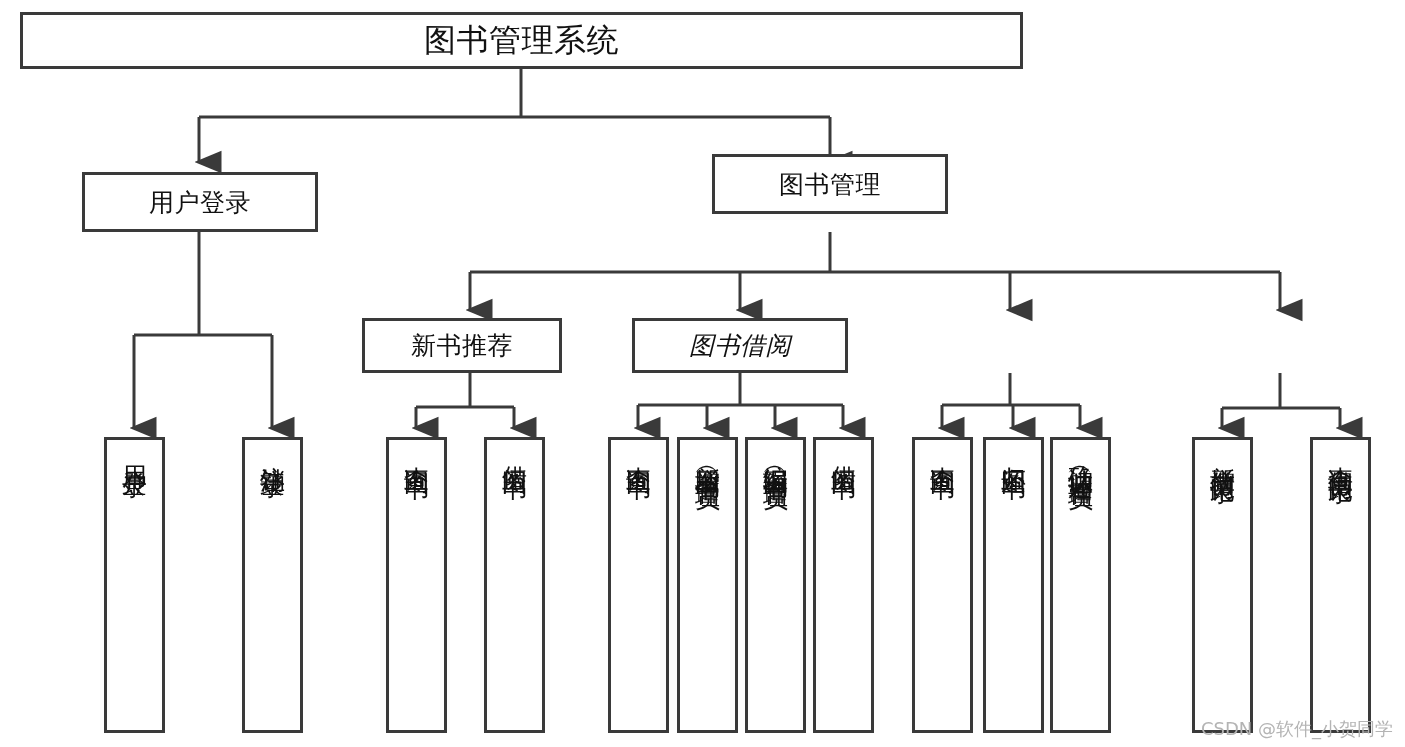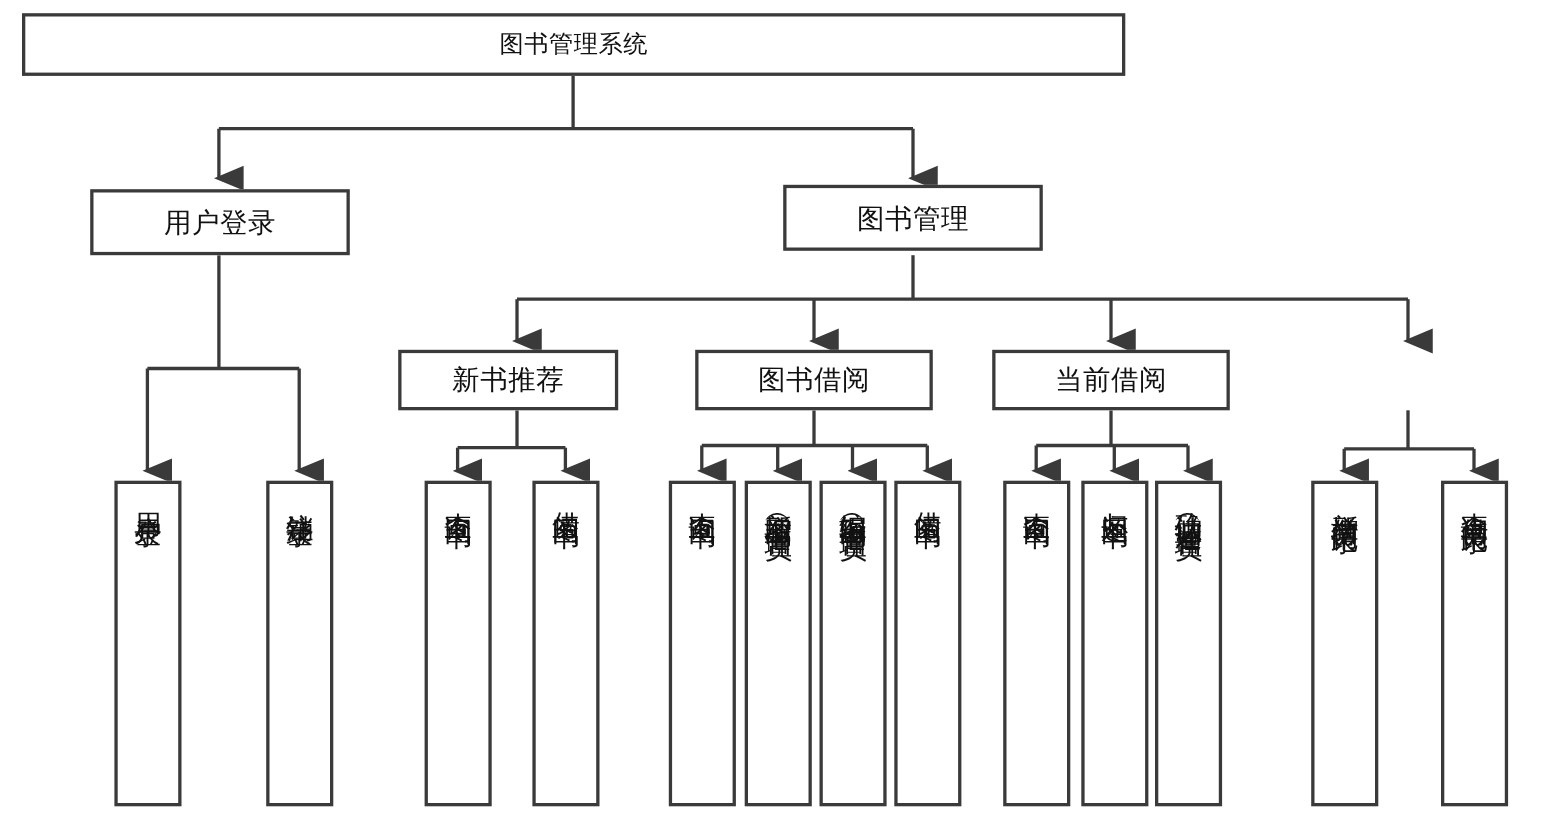--- a/index.html
+++ b/index.html
@@ -52,21 +52,21 @@
   }
   .node.vertical .node-label {
     writing-mode: vertical-rl;
     text-orientation: upright;
     font-size: 25px;
     letter-spacing: 3px;
     line-height: 1;
     margin: 0 auto;
   }
   .node.root .node-label {
-    font-size: 22px;
+    font-size: 32px;
   }
   #watermark {
     position: absolute;
     right: 12px;
     bottom: 6px;
     font-size: 18px;
     color: #b4b4b4;
     z-index: 5;
     white-space: nowrap;
     font-family: "DejaVu Sans", "Liberation Sans", sans-serif;
@@ -127,32 +127,29 @@
     </g>
   </svg>
 
   <div class="node root horizontal" style="left:20px; top:12px; width:1003px; height:57px;">
     <span class="node-label">图书管理系统</span>
   </div>
 
   <div class="node horizontal" style="left:82px; top:172px; width:236px; height:60px;">
     <span class="node-label">用户登录</span>
   </div>
-  <div class="node horizontal" style="left:712px; top:168px; width:236px; height:60px;">
+  <div class="node horizontal" style="left:712px; top:154px; width:236px; height:60px;">
     <span class="node-label">图书管理</span>
   </div>
 
   <div class="node horizontal" style="left:362px; top:318px; width:200px; height:55px;">
     <span class="node-label">新书推荐</span>
   </div>
-  <div class="node horizontal" style="left:632px; top:318px; width:216px; height:55px;">
+  <div class="node horizontal" style="left:632px; top:318px; width:216px; height:55px;font-style:italic;">
     <span class="node-label">图书借阅</span>
-  </div>
-  <div class="node horizontal" style="left:902px; top:318px; width:216px; height:55px;">
-    <span class="node-label">当前借阅</span>
   </div>
 
   <div class="node vertical" style="left:104px; top:437px; width:61px; height:296px;">
     <span class="node-label">用户登录</span>
   </div>
   <div class="node vertical" style="left:242px; top:437px; width:61px; height:296px;">
     <span class="node-label">注销登录</span>
   </div>
 
   <div class="node vertical" style="left:386px; top:437px; width:61px; height:296px;">
@@ -185,14 +182,15 @@
     <span class="node-label">确认归还（管理员）</span>
   </div>
 
   <div class="node vertical" style="left:1192px; top:437px; width:61px; height:296px;">
     <span class="node-label">新增借阅记录</span>
   </div>
   <div class="node vertical" style="left:1310px; top:437px; width:61px; height:296px;">
     <span class="node-label">查询借阅记录</span>
   </div>
 
+  <div id="watermark">CSDN @软件_小贺同学</div>
 
 </div>
 
 </body></html>

